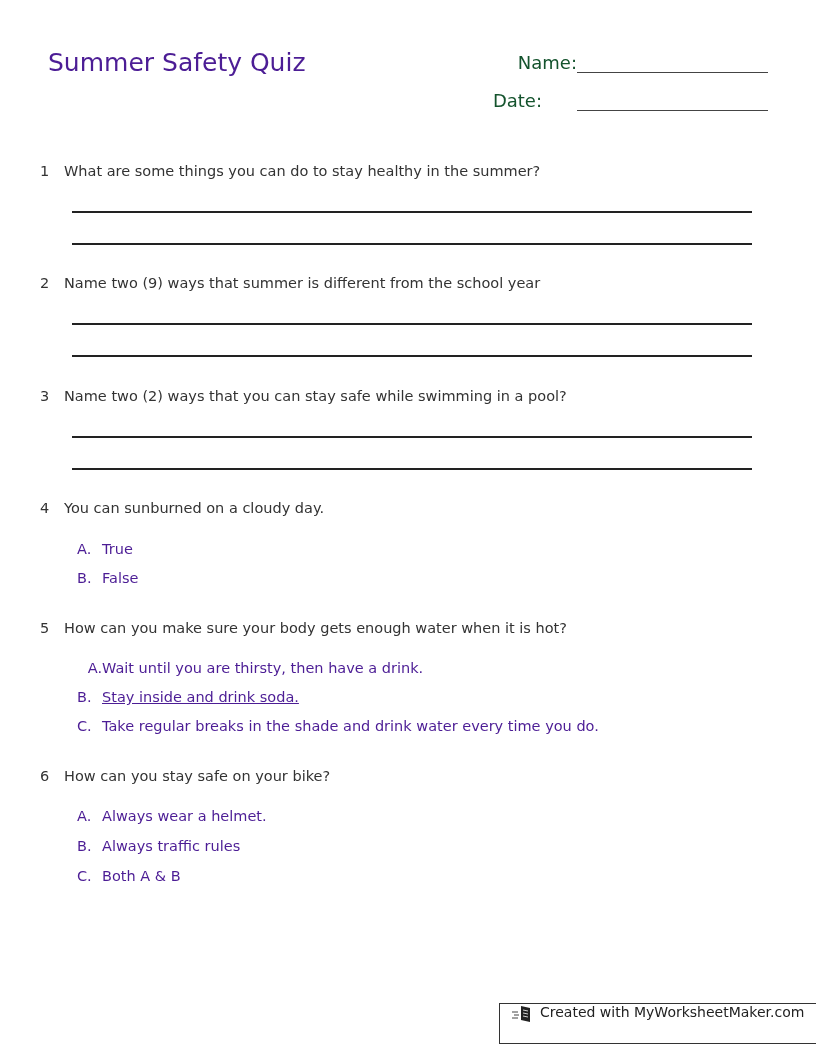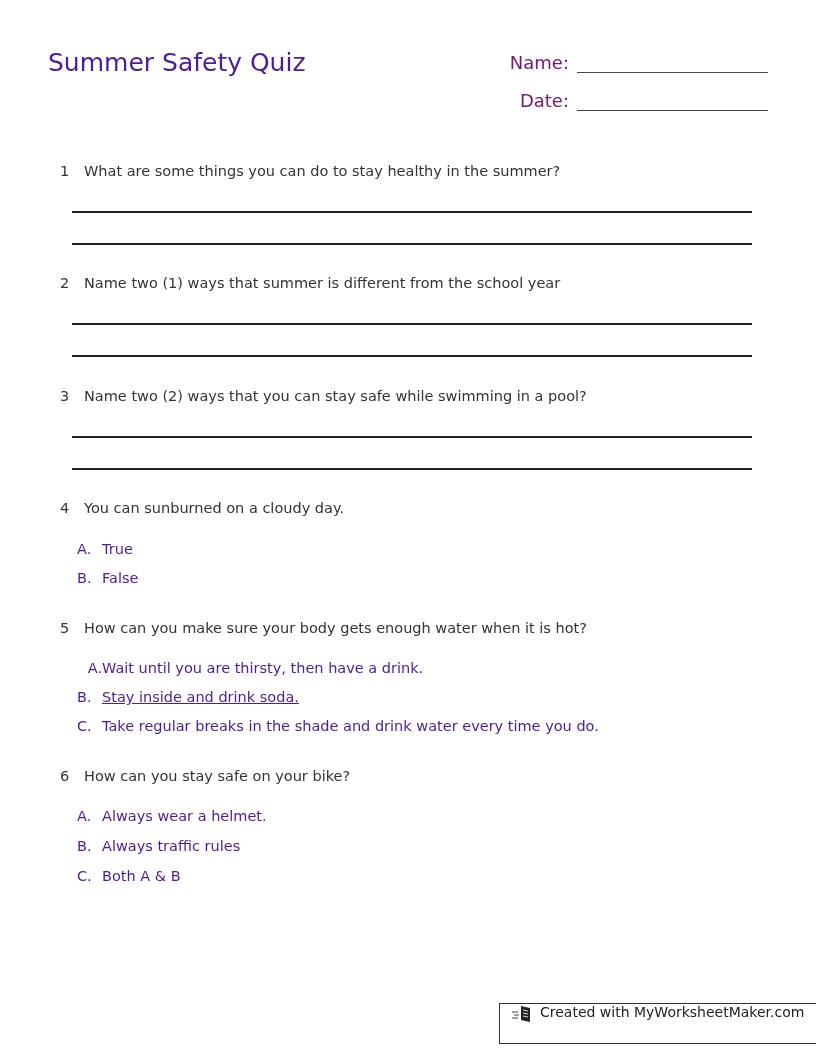--- a/index.html
+++ b/index.html
@@ -1,50 +1,50 @@
 <!DOCTYPE html>
 <html><head>
 <meta charset="utf-8">
 <style>
   html, body { margin:0; padding:0; background:#ffffff; }
   body { width:816px; height:1056px; position:relative; font-family:"DejaVu Sans","Liberation Sans",sans-serif; color:#2b2b2b; overflow:hidden; }
   .title { position:absolute; left:48px; top:48px; font-size:25px; font-weight:normal; color:#4c1d95; letter-spacing:0px; }
   .field { position:absolute; right:48px; display:flex; align-items:flex-end; }
-  .field .lbl { font-size:18px; color:#701a75; width:70px; text-align:right; margin-right:8px; }
+  .field .lbl { font-size:18px; color:#14532d; width:70px; text-align:right; }
   .field .line { width:191px; border-bottom:1.3px solid #444; height:20px; }
-  .q { position:absolute; left:60px; font-size:14.5px; color:#333; }
+  .q { position:absolute; left:40px; font-size:14.5px; color:#333; }
   .q .num { display:inline-block; width:24px; }
   .ans-line { position:absolute; left:72px; width:680px; border-top:2px solid #222; }
   .opt { position:absolute; left:77px; font-size:14.5px; color:#4c1d95; }
   .opt .letter { display:inline-block; width:25px; }
   .footer { position:absolute; left:499px; top:1003px; width:364px; height:41px; border:1.3px solid #333; box-sizing:border-box; display:flex; padding-left:12px; font-size:14px; color:#222; }
   .footer svg { margin-right:6px; }
 </style>
 </head>
 <body>
 
 <div class="title">Summer Safety Quiz</div>
 
 <div class="field" style="top:52px;">
   <span class="lbl">Name:</span>
   <span class="line"></span>
 </div>
-<div class="field" style="top:90px;">
+<div class="field" style="top:90px;gap:35px;">
   <span class="lbl">Date:</span>
   <span class="line"></span>
 </div>
 
 <div class="q" style="top:163px;">
   <span class="num">1</span><span>What are some things you can do to stay healthy in the summer?</span>
 </div>
 <div class="ans-line" style="top:211px;"></div>
 <div class="ans-line" style="top:243px;"></div>
 
 <div class="q" style="top:275px;">
-  <span class="num">2</span><span>Name two (1) ways that summer is different from the school year</span>
+  <span class="num">2</span><span>Name two (9) ways that summer is different from the school year</span>
 </div>
 <div class="ans-line" style="top:323px;"></div>
 <div class="ans-line" style="top:355px;"></div>
 
 <div class="q" style="top:388px;">
   <span class="num">3</span><span>Name two (2) ways that you can stay safe while swimming in a pool?</span>
 </div>
 <div class="ans-line" style="top:436px;"></div>
 <div class="ans-line" style="top:468px;"></div>
 

